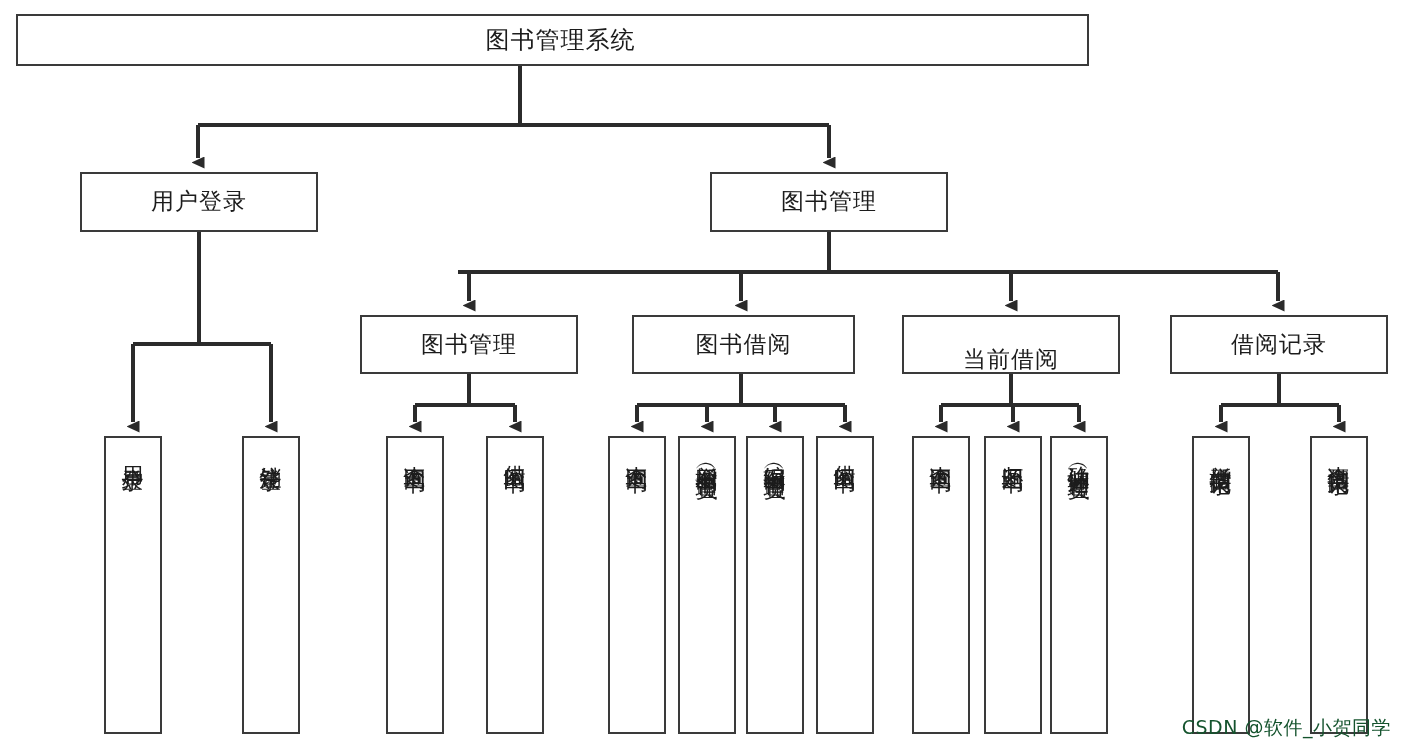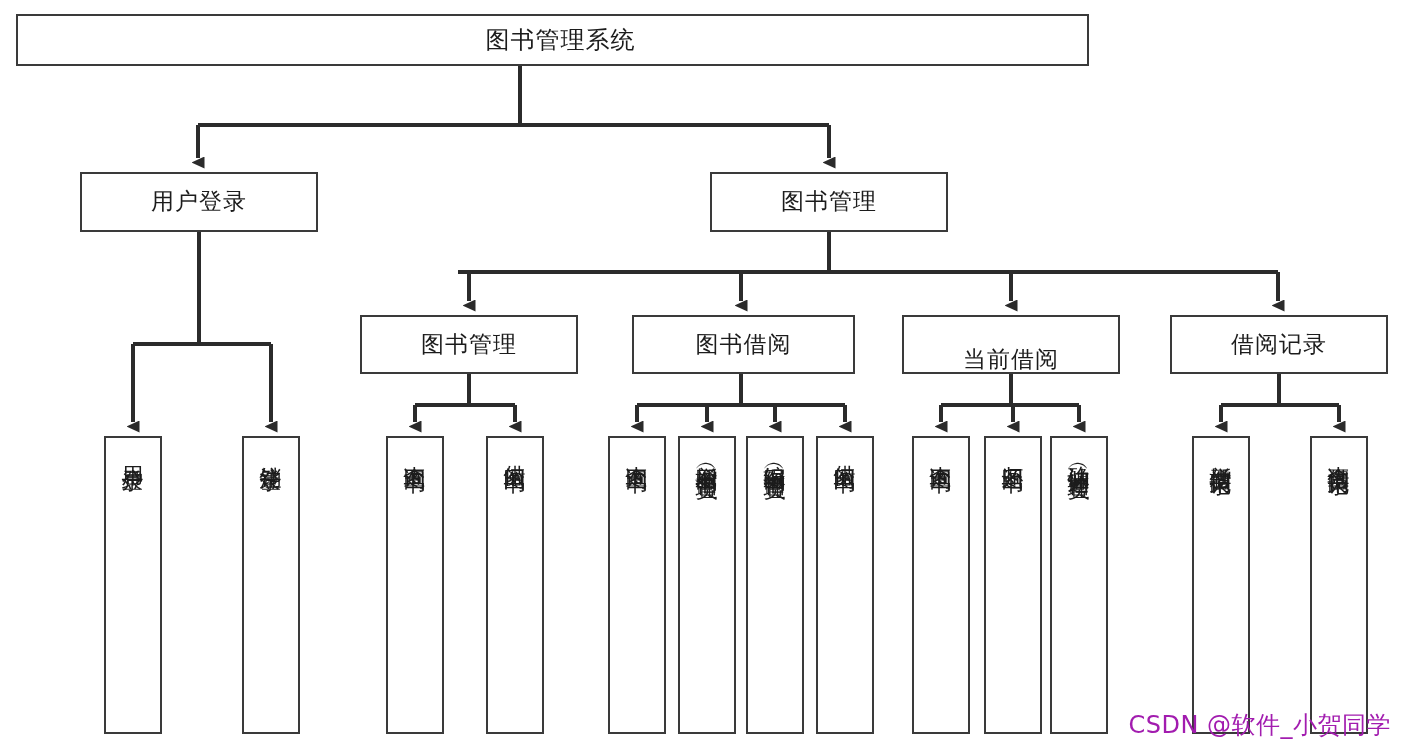--- a/index.html
+++ b/index.html
@@ -55,22 +55,22 @@
     font-size: 22px;
     line-height: 1.32;
     letter-spacing: 2px;
     white-space: nowrap;
     color: #1c1c1c;
   }
   #watermark {
     position: absolute;
     right: 14px;
     bottom: 6px;
-    font-size: 24px;
-    color: #a21caf;
+    font-size: 19px;
+    color: #14532d;
     letter-spacing: 0.5px;
     white-space: nowrap;
     pointer-events: none;
   }
 </style>
 </head>
 <body>
 
 <div id="diagram-root">
 

